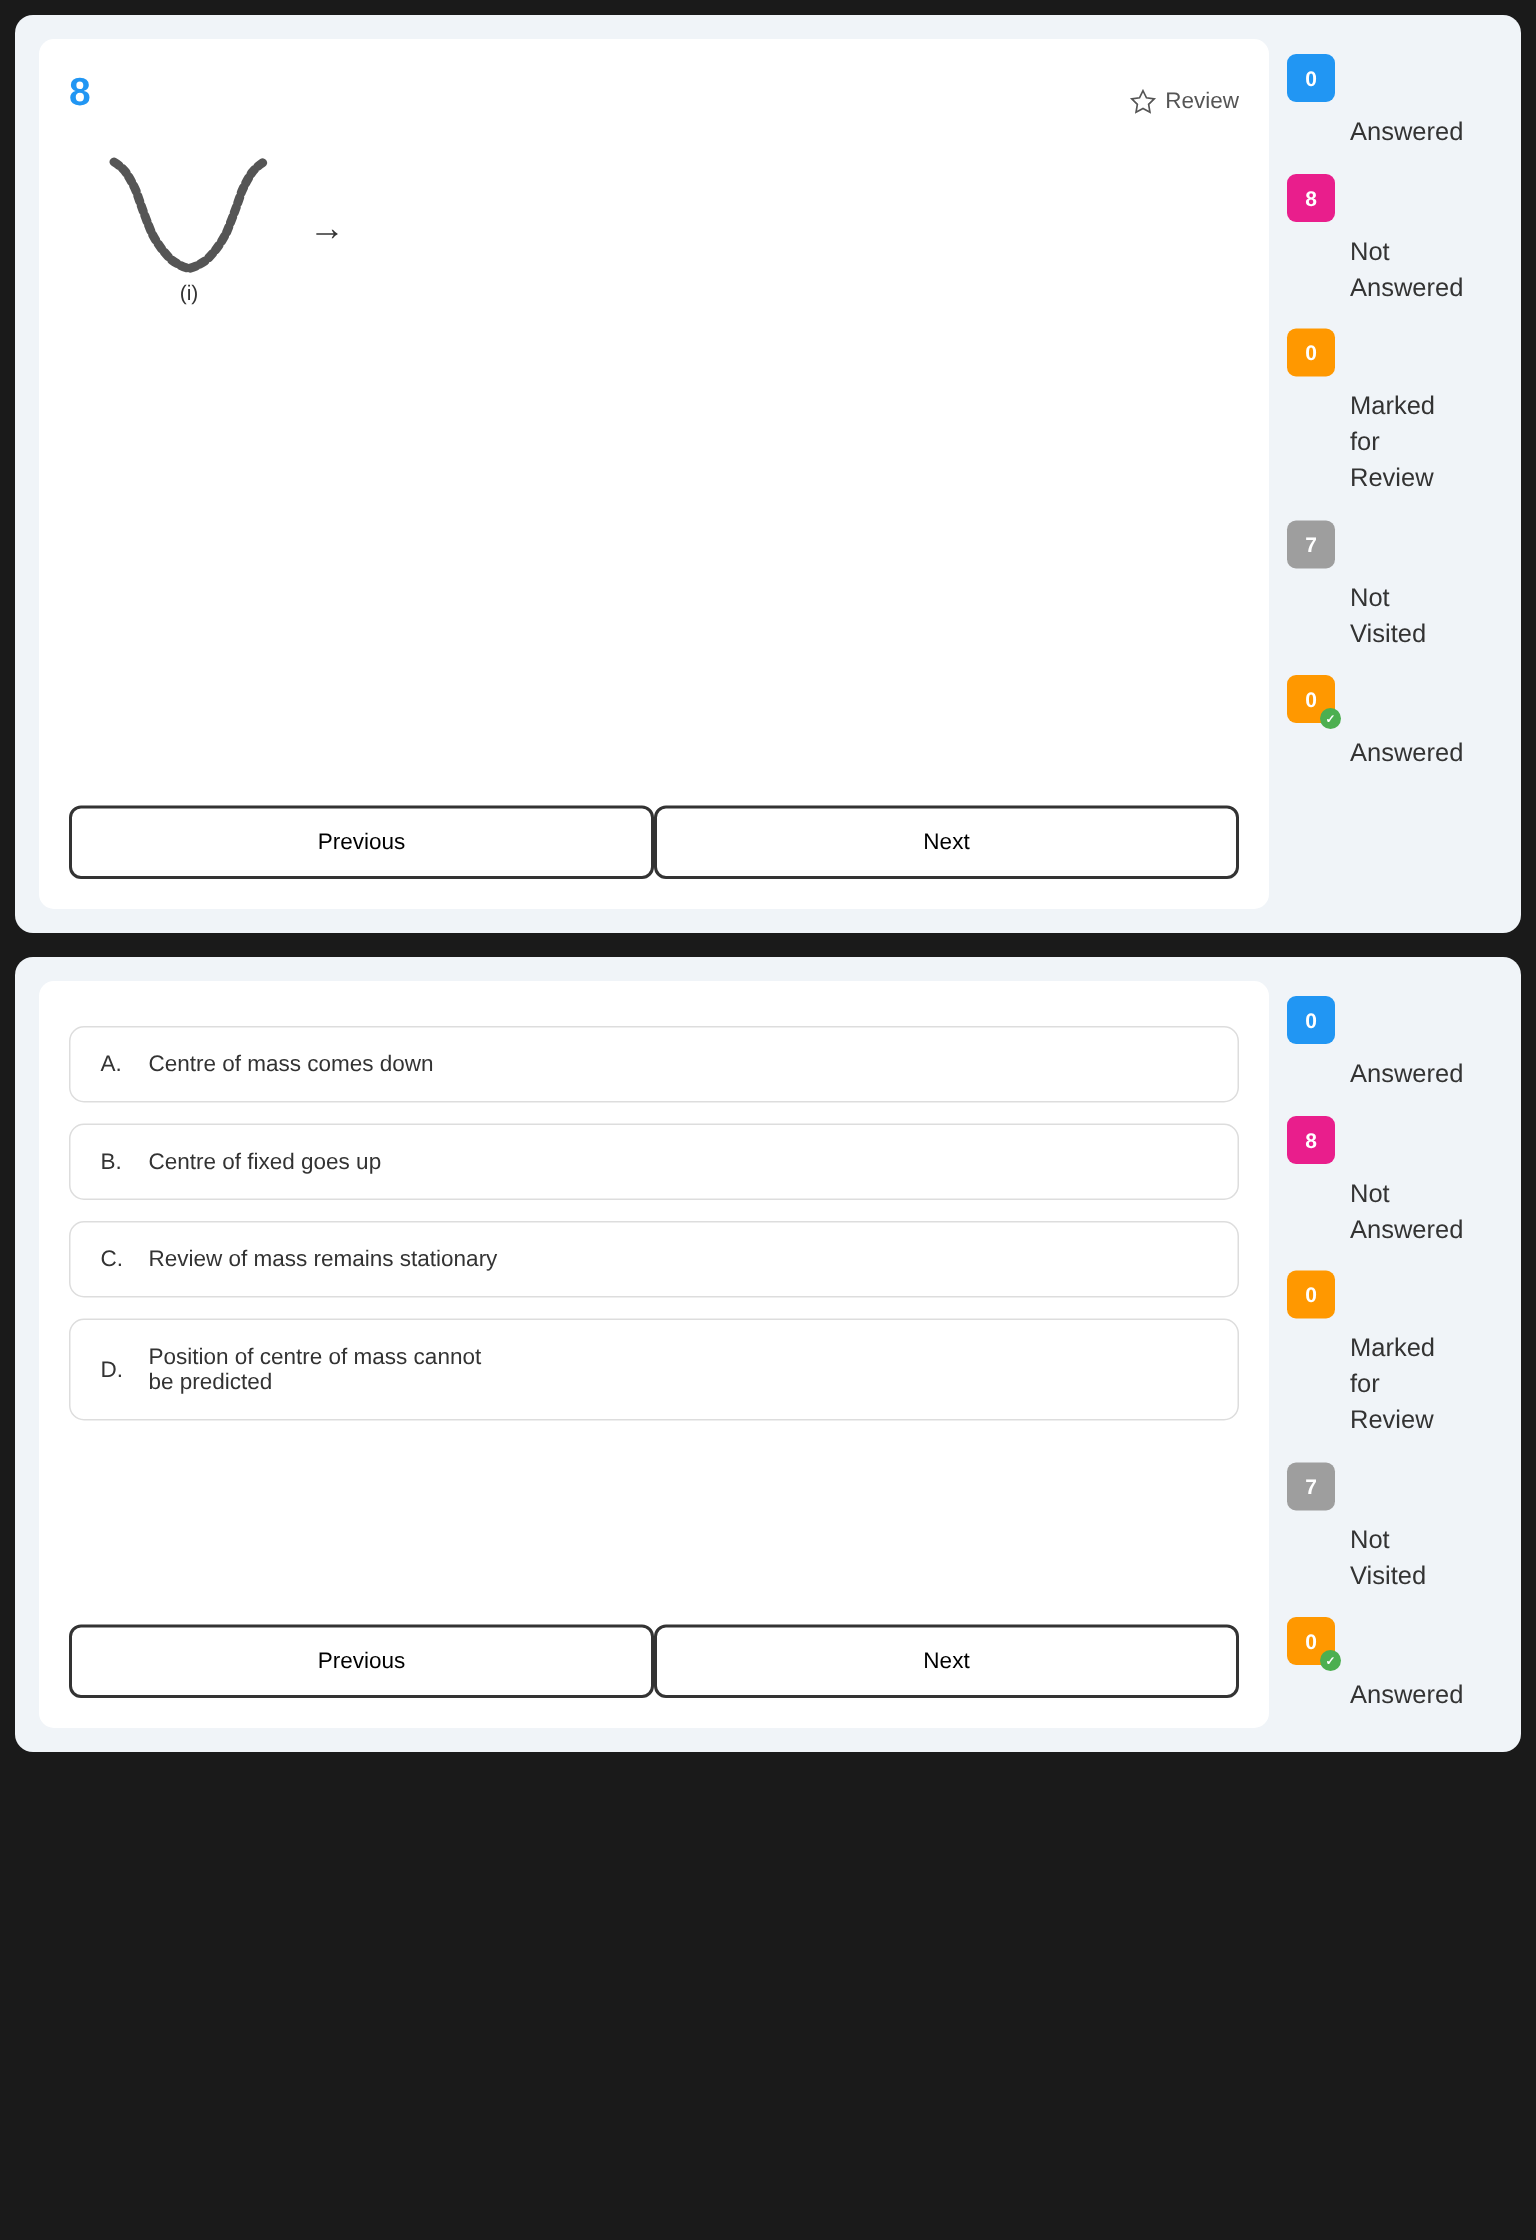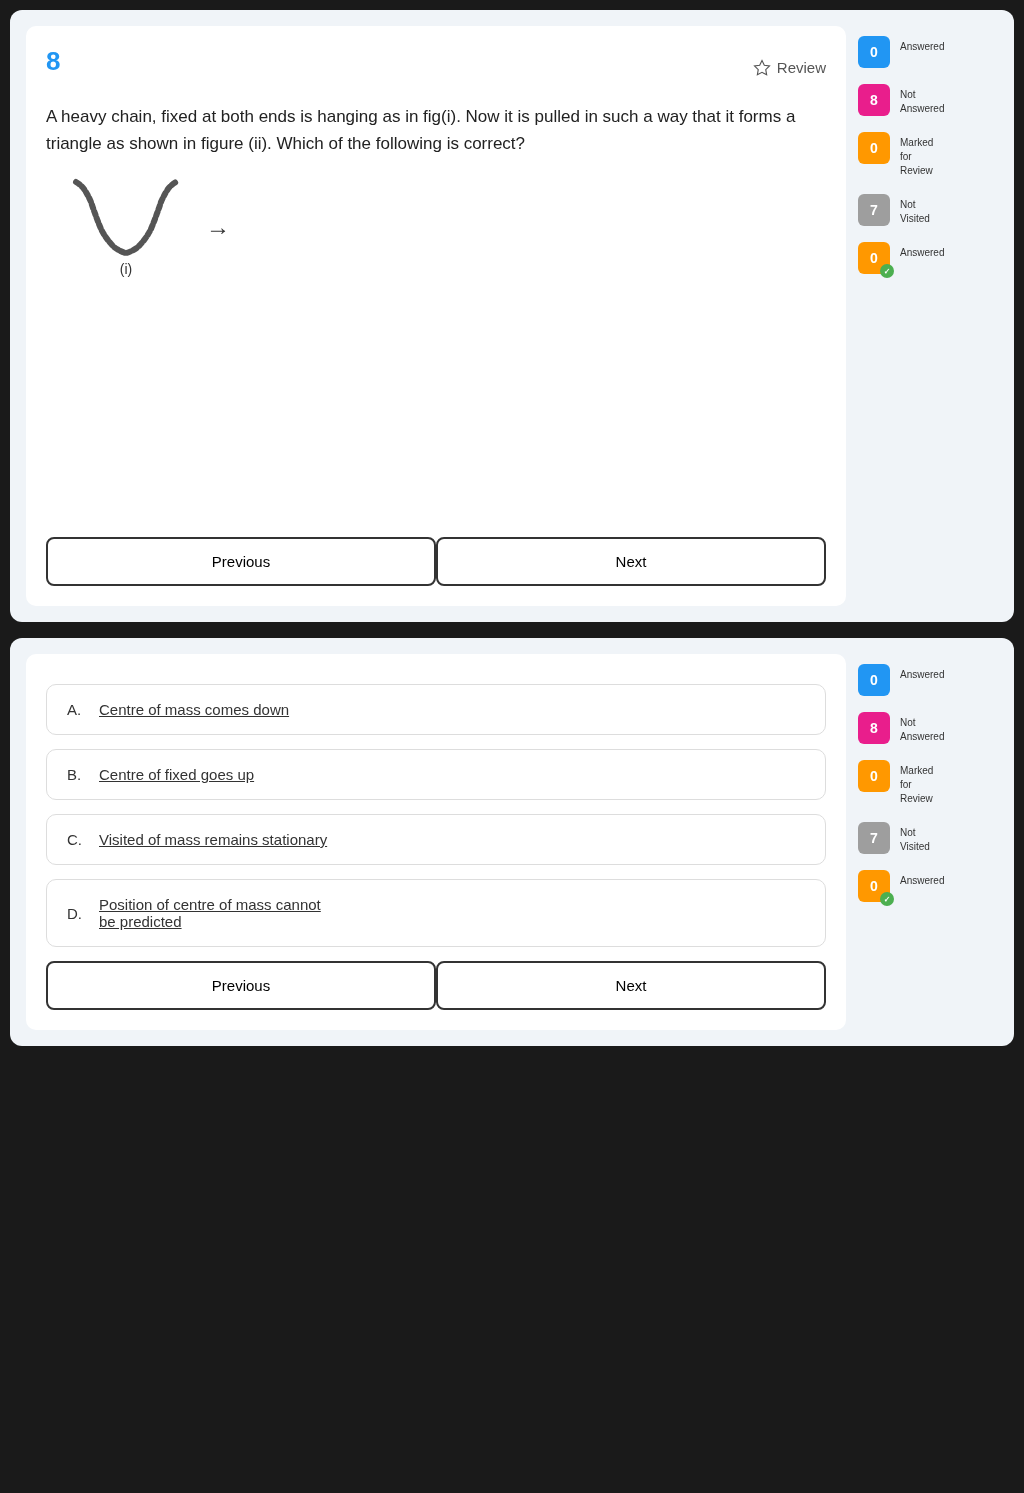--- a/index.html
+++ b/index.html
@@ -72,24 +72,25 @@
       background: #4CAF50;
       border-radius: 50%;
       display: flex;
       align-items: center;
       justify-content: center;
       font-size: 8px;
       color: white;
     }
 
     .sidebar-label {
-      font-size: 10px;
+      font-size: 17px;
       color: #333;
       line-height: 1.4;
       padding-top: 4px;
+      margin-top: 36px;
     }
 
     .question-number {
       font-size: 26px;
       font-weight: bold;
       color: #2196F3;
       margin-bottom: 12px;
     }
 
     .review-btn {
@@ -192,21 +193,20 @@
     .option-letter {
       font-size: 15px;
       font-weight: 500;
       color: #333;
       min-width: 20px;
     }
 
     .option-text {
       font-size: 15px;
       color: #333;
-      text-decoration: underline;
     }
 
     .separator {
       height: 6px;
       background: #1a1a1a;
       margin: 0 10px;
     }
 
     .panel-bottom {
       background: #f0f4f8;
@@ -235,21 +235,20 @@
     <div>
       <div class="question-header">
         <span class="question-number">8</span>
         <button class="review-btn">
           <svg width="18" height="18" viewBox="0 0 24 24" fill="none" stroke="#555" stroke-width="1.5">
             <polygon points="12,2 15.09,8.26 22,9.27 17,14.14 18.18,21.02 12,17.77 5.82,21.02 7,14.14 2,9.27 8.91,8.26"></polygon>
           </svg>
           <span>Review</span>
         </button>
       </div>
-      <div class="question-text">A heavy chain, fixed at both ends is hanging as in fig(i). Now it is pulled in such a way that it forms a triangle as shown in figure (ii). Which of the following is correct?</div>
       <div class="chain-illustration">
         <div class="chain-figure">
           <svg class="chain-svg" viewBox="0 0 120 80">
 
             <path d="M10,5 Q15,8 18,12 Q22,18 25,25 Q30,40 35,52 Q40,62 48,70 Q55,75 60,76 Q65,75 72,70 Q80,62 85,52 Q90,40 95,25 Q98,18 102,12 Q105,8 110,5" fill="none" stroke="#555" stroke-width="6" stroke-dasharray="4,3" stroke-linecap="round"></path>
 
           </svg>
           <span class="chain-label">(i)</span>
         </div>
         <div class="arrow-container">→</div>
@@ -304,21 +303,21 @@
       <div class="option-item">
         <span class="option-letter">A.</span>
         <span class="option-text">Centre of mass comes down</span>
       </div>
       <div class="option-item">
         <span class="option-letter">B.</span>
         <span class="option-text">Centre of fixed goes up</span>
       </div>
       <div class="option-item">
         <span class="option-letter">C.</span>
-        <span class="option-text">Visited of mass remains stationary</span>
+        <span class="option-text">Review of mass remains stationary</span>
       </div>
       <div class="option-item">
         <span class="option-letter">D.</span>
         <span class="option-text">Position of centre of mass cannot<br>be predicted</span>
       </div>
     </div>
     <div class="button-row">
       <button class="nav-btn">Previous</button>
       <button class="nav-btn">Next</button>
     </div>

